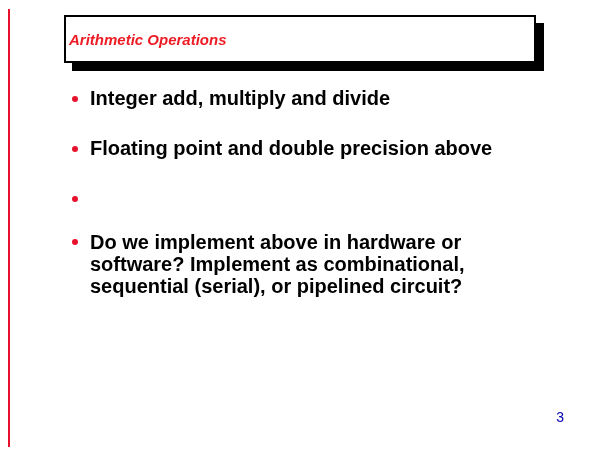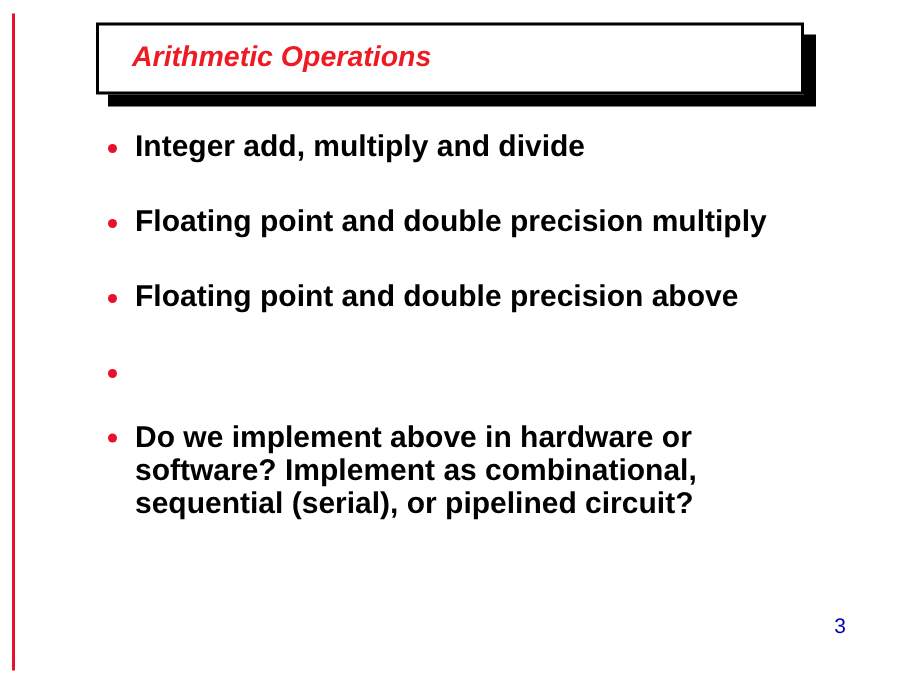--- a/index.html
+++ b/index.html
@@ -32,25 +32,25 @@
     top: 15px;
     width: 468px;
     height: 44px;
     background: #ffffff;
     border: 2px solid #000000;
     box-shadow: 8px 8px 0 0 #000000;
     display: flex;
     align-items: center;
   }
   .title-text {
-    font-size: 19px;
+    font-size: 15px;
     font-weight: bold;
     font-style: italic;
     color: #ED1C24;
-    padding-left: 22px;
+    padding-left: 3px;
     letter-spacing: 0px;
     white-space: nowrap;
   }
 
   
   .bullets {
     position: absolute;
     left: 72px;
     top: 88px;
     width: 482px;
@@ -106,24 +106,20 @@
   <div class="title-text">Arithmetic Operations</div>
 </div>
 
 <ul class="bullets">
   <li class="bullet-item">
     <span class="bullet-dot"></span>
     <span class="bullet-text">Integer add, multiply and divide</span>
   </li>
   <li class="bullet-item">
     <span class="bullet-dot"></span>
-    <span class="bullet-text">Floating point and double precision multiply</span>
-  </li>
-  <li class="bullet-item">
-    <span class="bullet-dot"></span>
     <span class="bullet-text">Floating point and double precision above</span>
   </li>
   <li class="bullet-item">
     <span class="bullet-dot"></span>
   </li>
   <li class="bullet-item wrap">
     <span class="bullet-dot"></span>
     <span class="bullet-text">Do we implement above in hardware or software? Implement as combinational, sequential (serial), or pipelined circuit?</span>
   </li>
 </ul>

